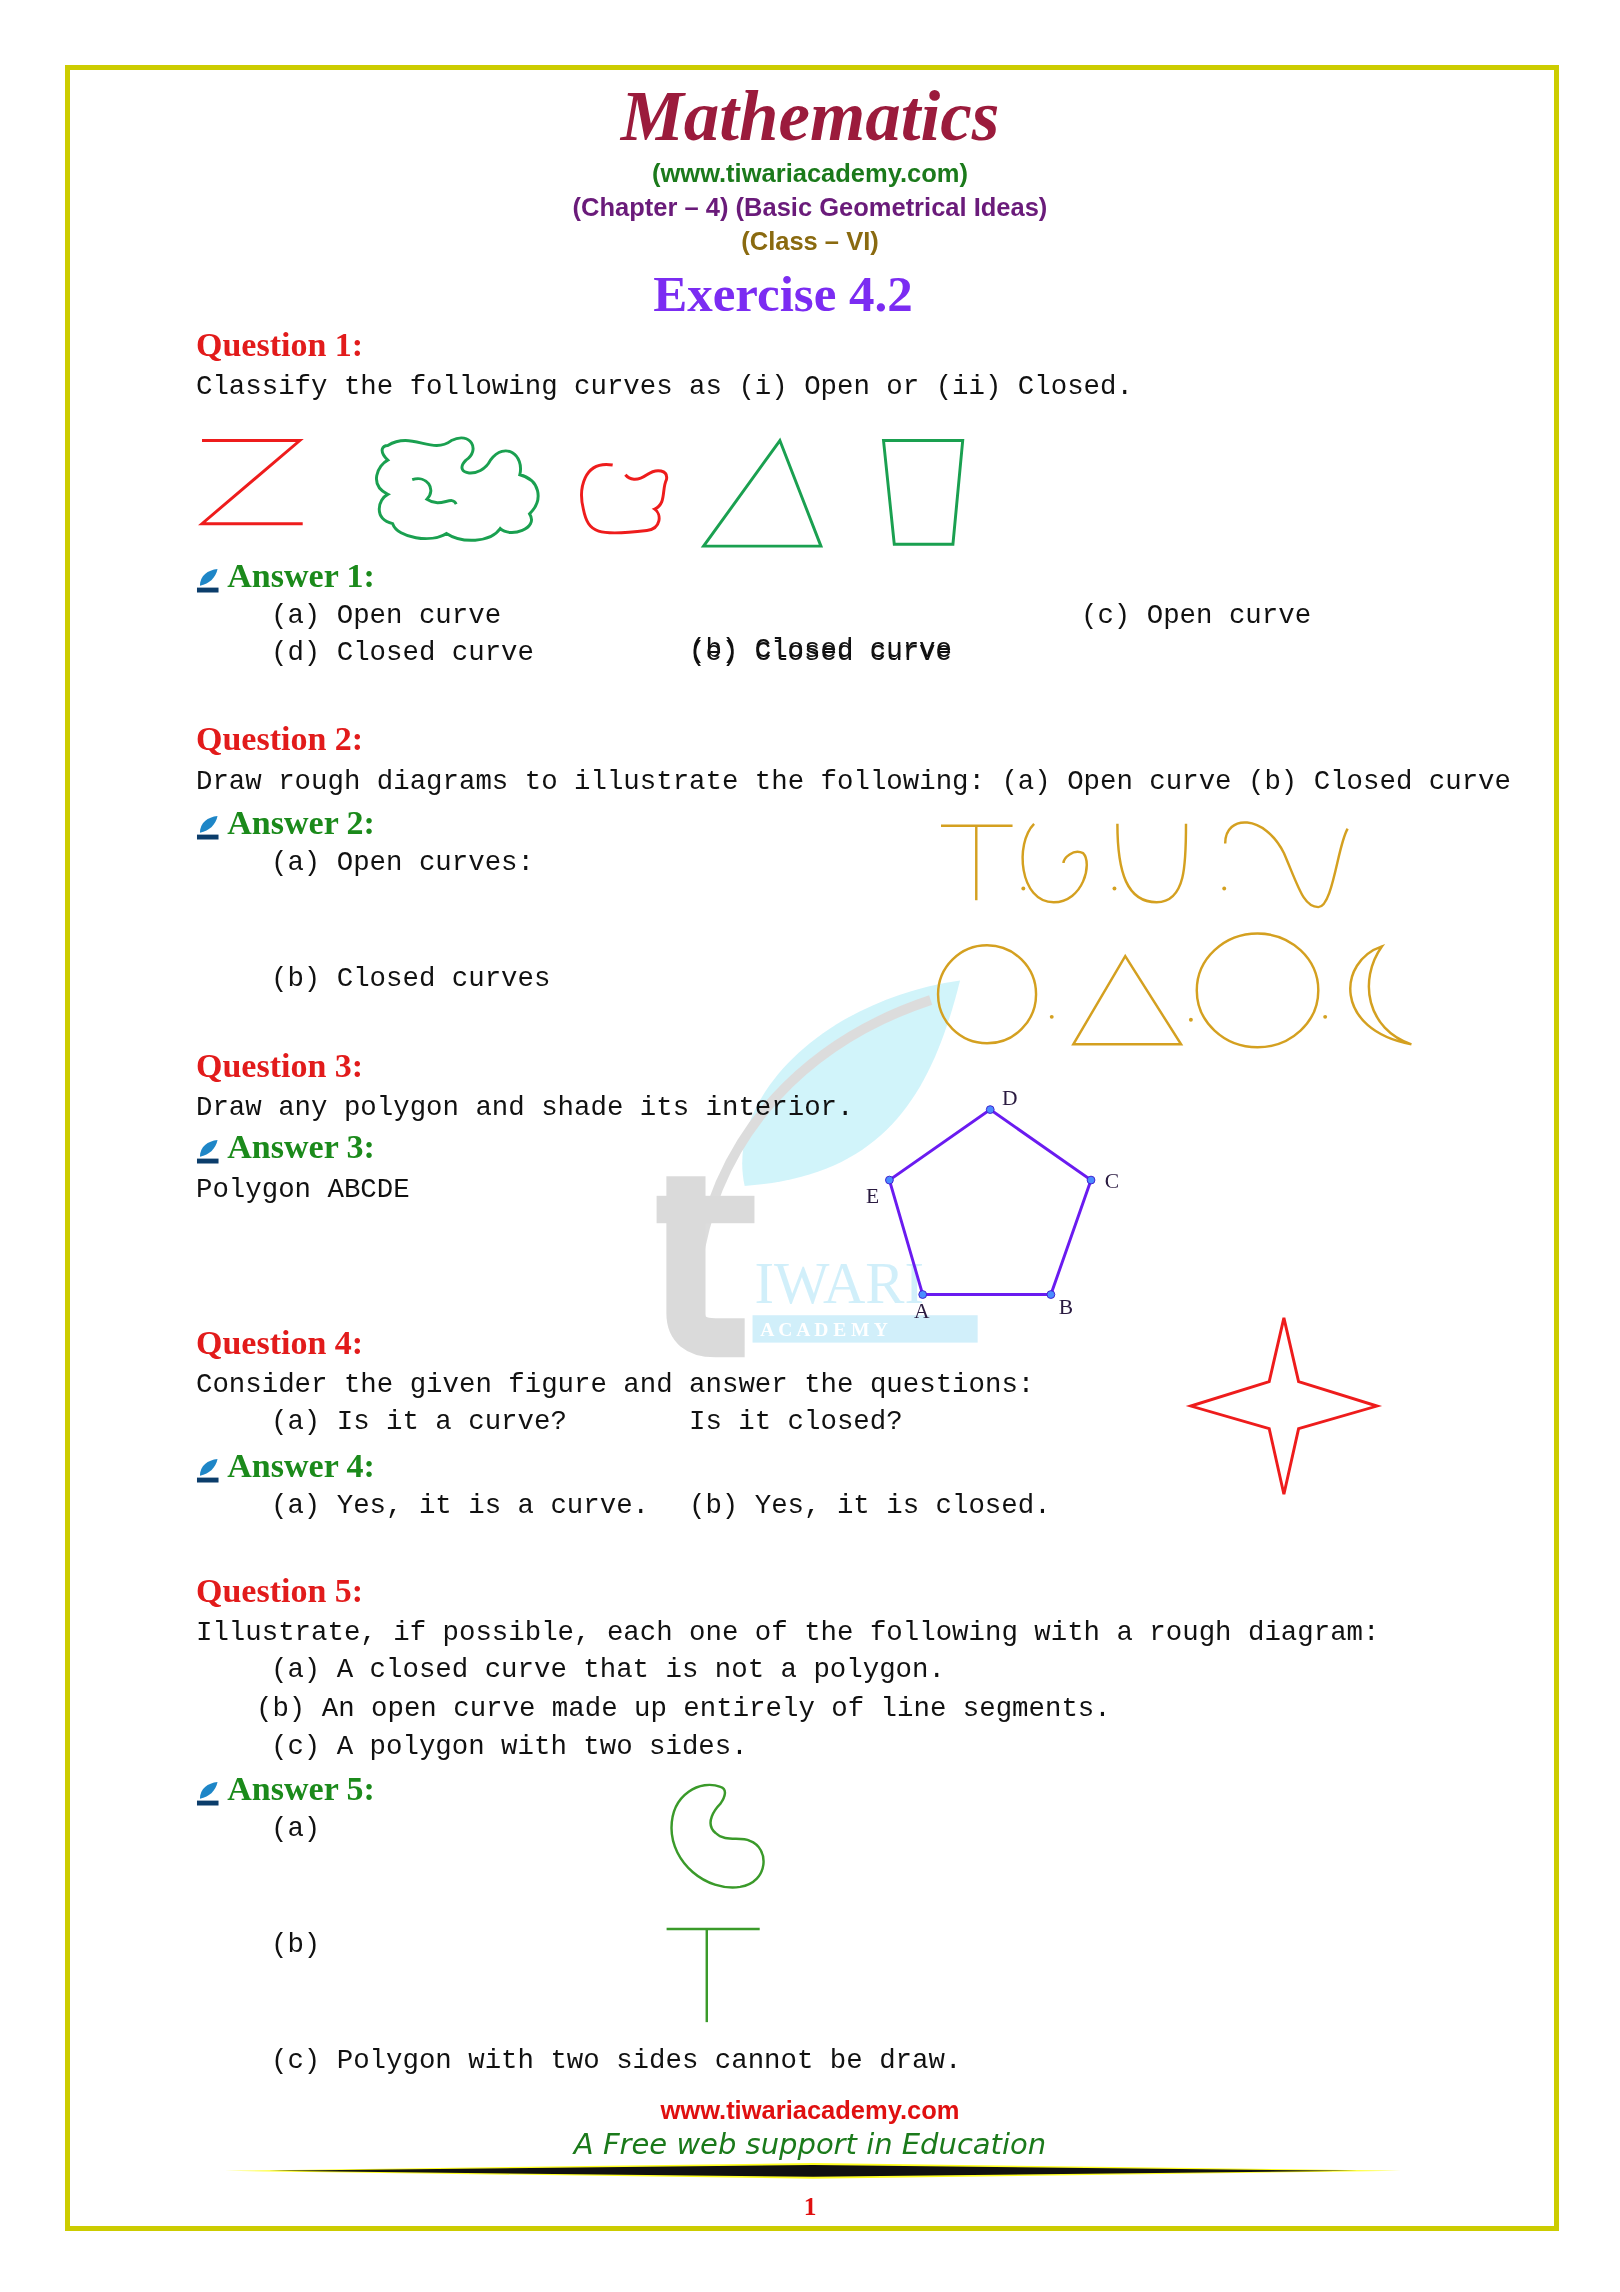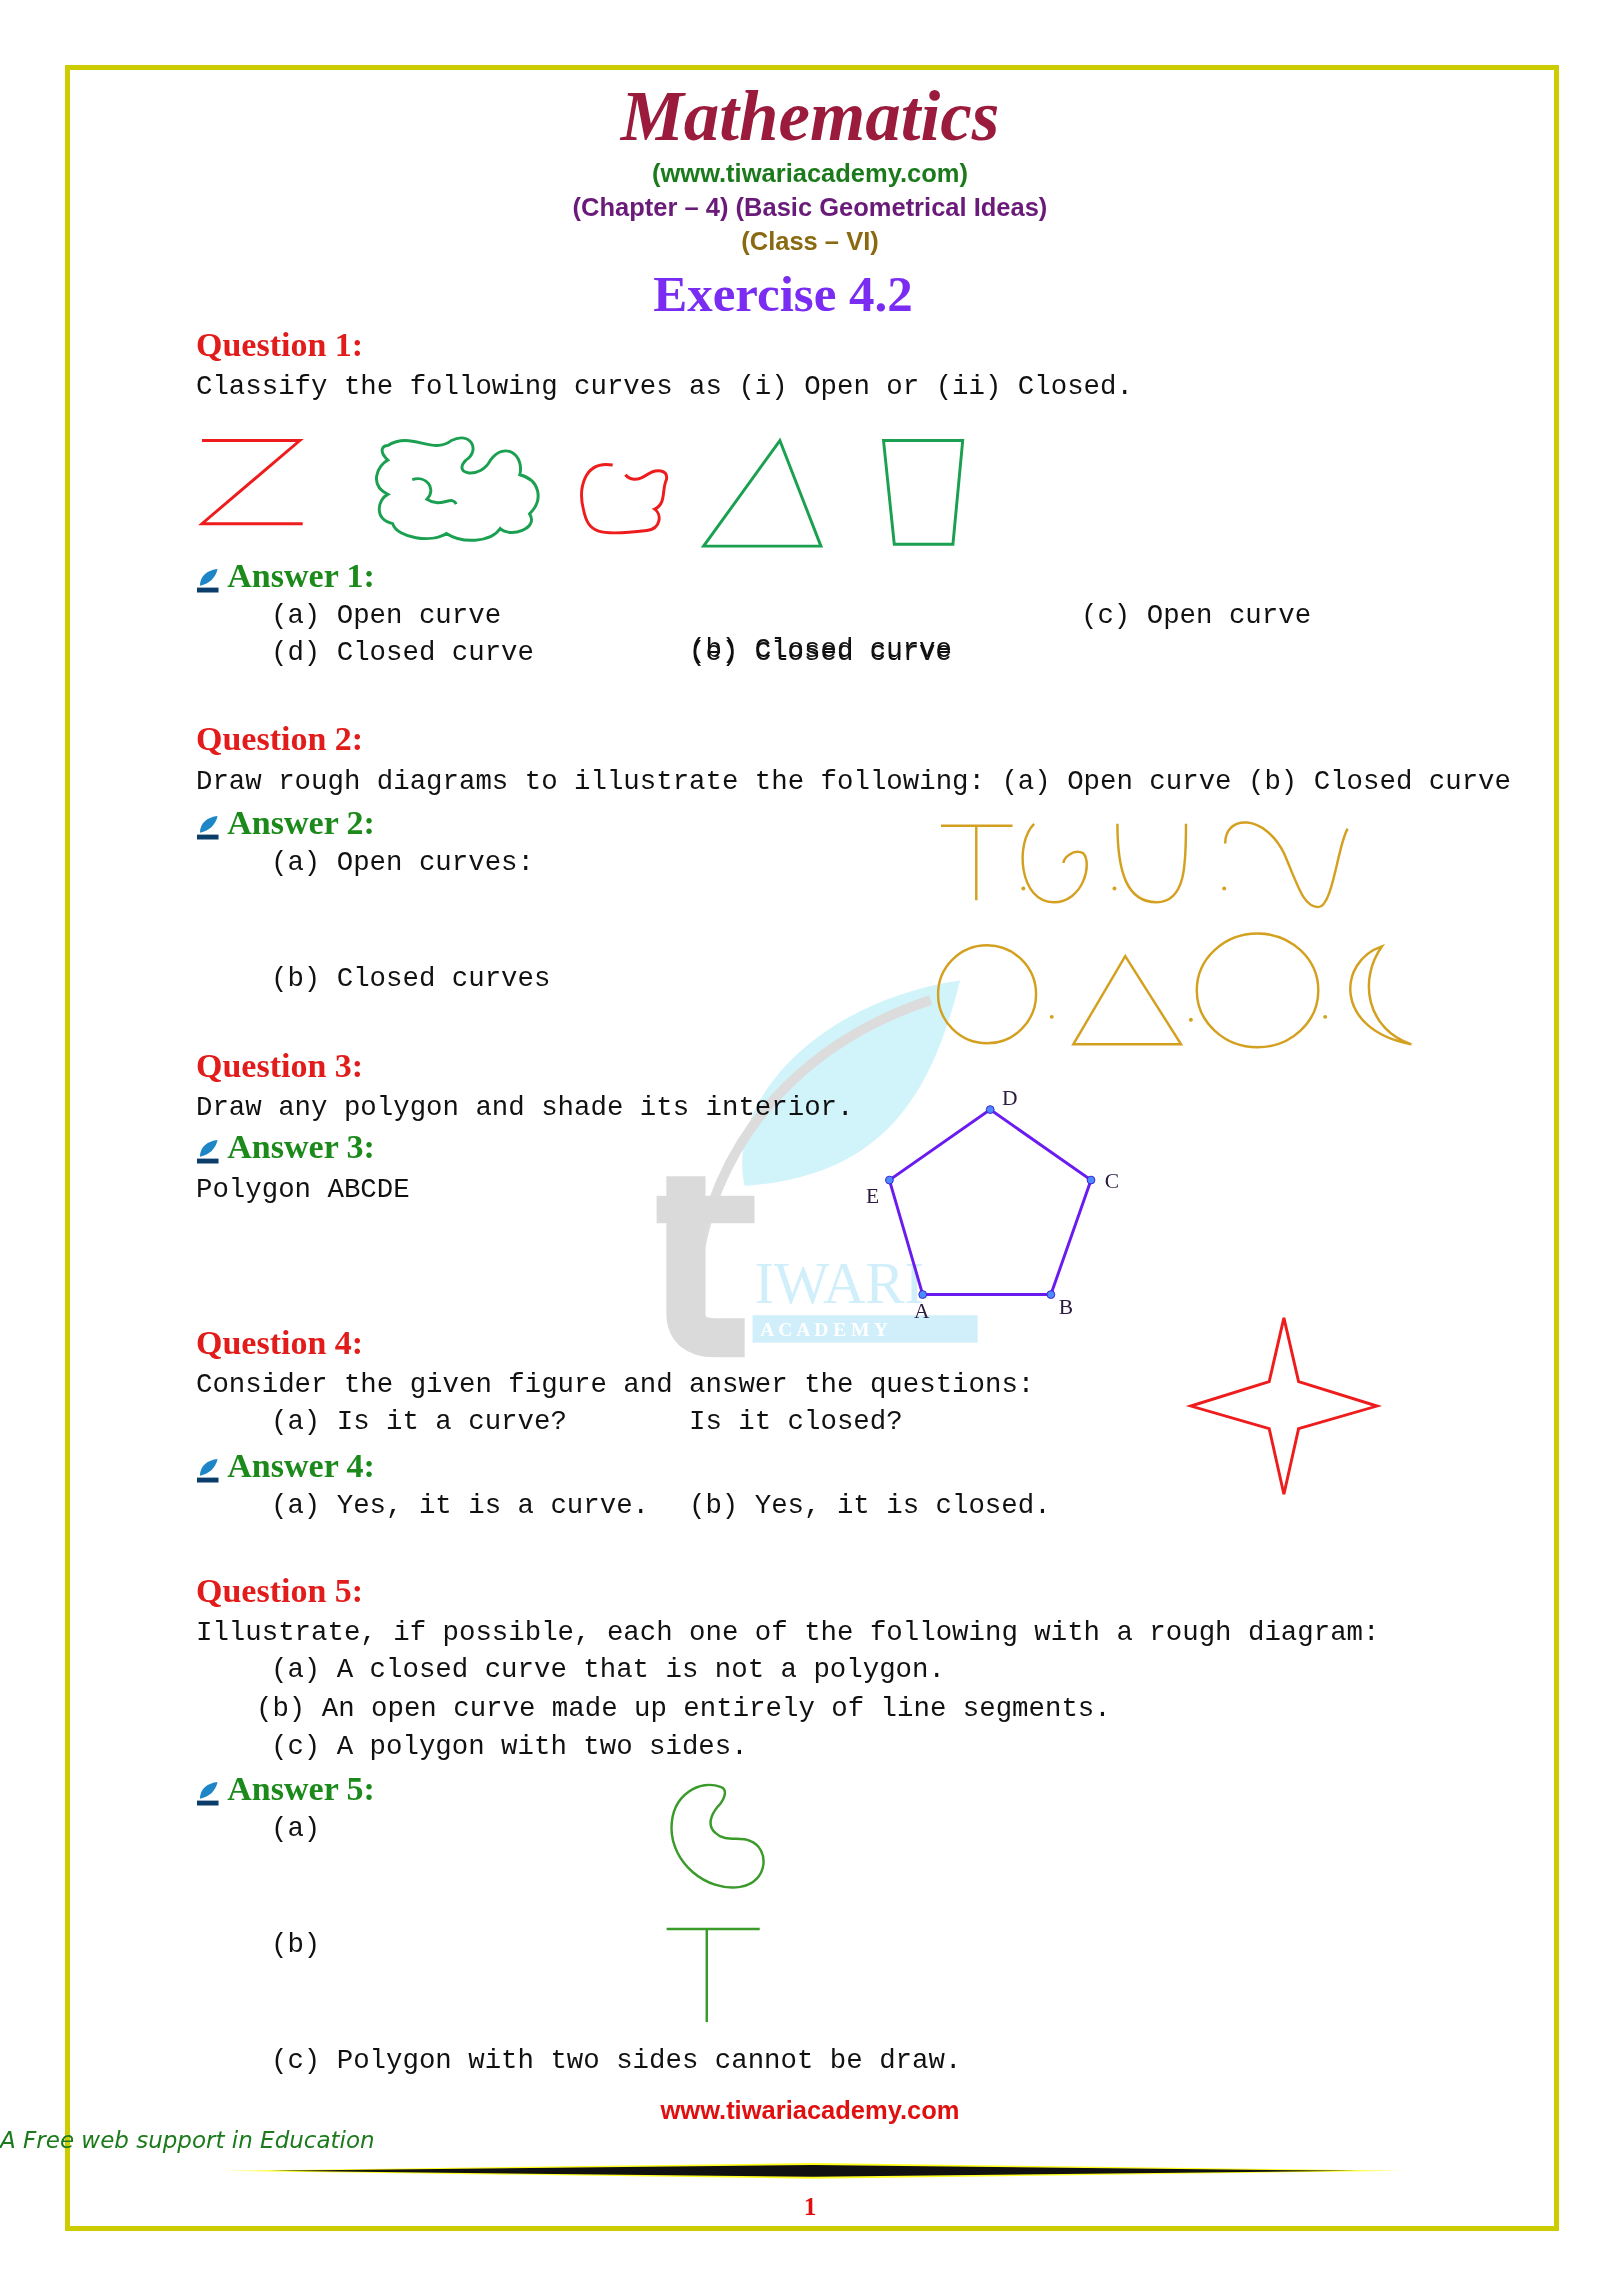--- a/index.html
+++ b/index.html
@@ -14,21 +14,21 @@
   .title { left:0; width:1620px; text-align:center; top:76px; font-size:71px; font-style:italic; color:#9b1b3c; }
   .site { left:0; width:1620px; text-align:center; top:159px; font-family:"Liberation Sans", sans-serif; font-weight:bold; font-size:25.5px; color:#1b7a1b; }
   .chapter { left:0; width:1620px; text-align:center; top:193px; font-family:"Liberation Sans", sans-serif; font-weight:bold; font-size:25.5px; color:#6a1b7a; }
   .class { left:0; width:1620px; text-align:center; top:227px; font-family:"Liberation Sans", sans-serif; font-weight:bold; font-size:25.5px; color:#8a6a10; }
   .exercise { left:0; width:1492px; text-align:center; top:265px; font-size:51px; color:#7b2cf2;padding-left:37px; }
   .q-head { font-family:"Liberation Serif", serif; font-weight:bold; font-size:34px; color:#e21b1b; white-space:nowrap; }
   .a-head { font-family:"Liberation Serif", serif; font-weight:bold; font-size:34px; color:#1b8a1b; white-space:nowrap; display:flex; align-items:center; gap:7.8px;text-align:right; }
   .a-icon { width:23.5px; height:25.5px; position:relative; display:inline-block; }
   .watermark { position:absolute; left:637px; top:980px; width:372px; height:412px; opacity:0.9; }
   .footer-url { left:0; width:1620px; text-align:center; top:2096px; font-family:"Liberation Sans", sans-serif; font-weight:bold; font-size:25.5px; color:#e01010; }
-  .footer-tag { left:0; width:1620px; top:2127px; font-family:"DejaVu Sans", sans-serif; font-style:italic; font-size:23px; color:#1b7a1b; }
+  .footer-tag { left:0; width:1620px; text-align:center; top:2127px; font-family:"DejaVu Sans", sans-serif; font-style:italic; font-size:29px; color:#1b7a1b; }
   .page-num { left:0; width:1620px; text-align:center; top:2192px; font-family:"Liberation Serif", serif; font-weight:bold; font-size:25.5px; color:#e01010; }
 </style>
 </head>
 <body>
 
 <div class="page-border"></div>
 
 <svg class="watermark" viewBox="0 0 380 420">
   <path d="M110 210 C 90 120, 190 20, 330 0 C 300 120, 250 200, 110 210 Z" fill="#cdf3fa"></path>
   <path d="M60 300 C 80 150, 180 60, 300 20" stroke="#d9d9d9" stroke-width="10" fill="none"></path>

